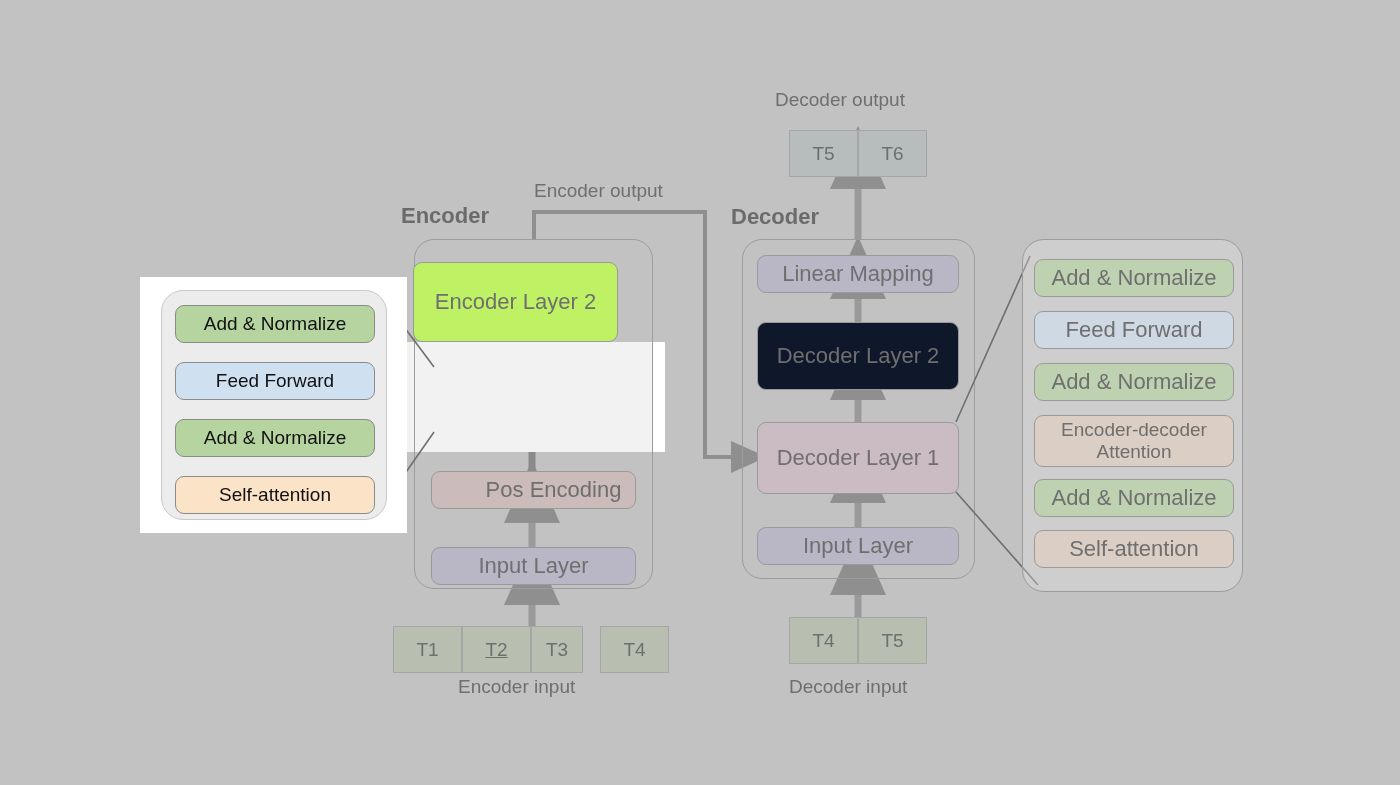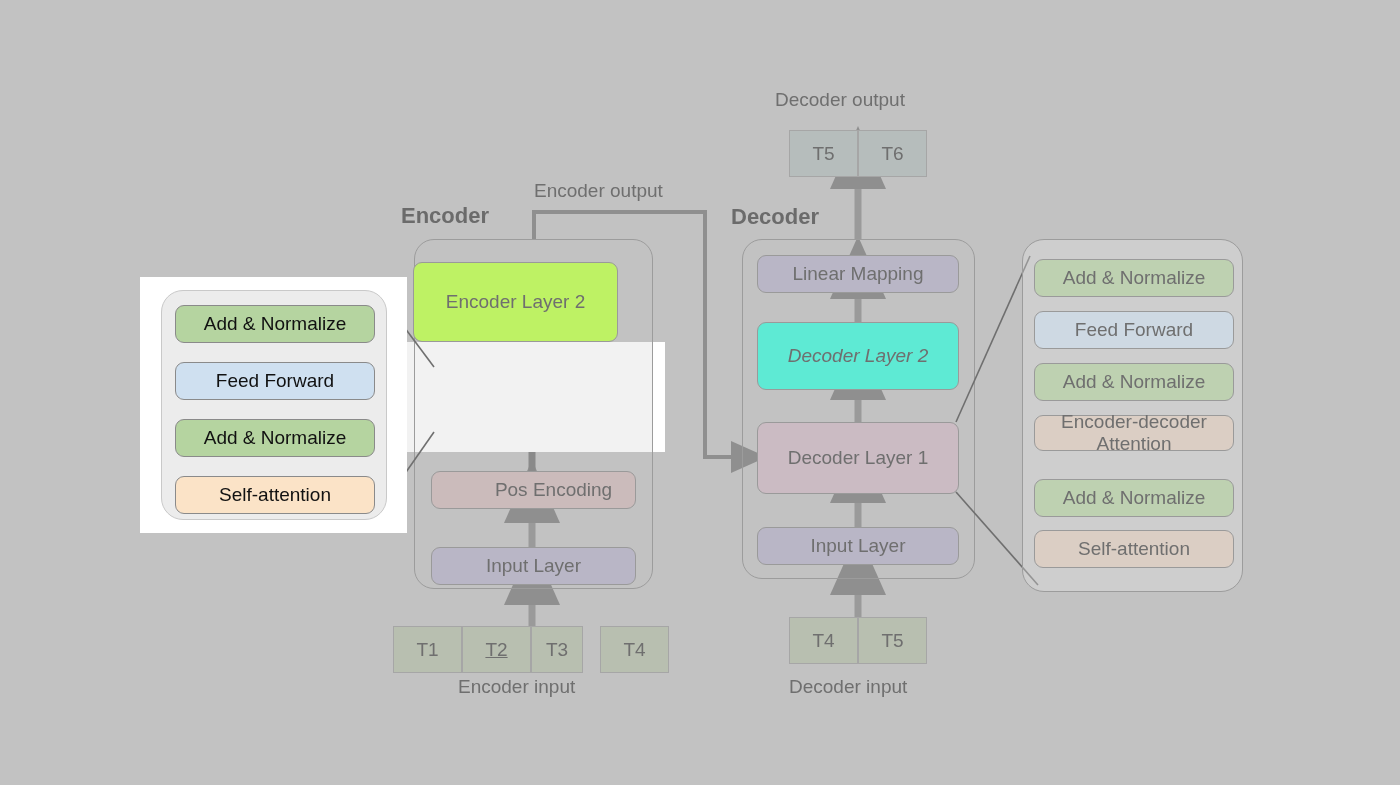--- a/index.html
+++ b/index.html
@@ -15,21 +15,21 @@
   .abs{position:absolute;box-sizing:border-box;}
 
   
   .blk{
     position:absolute;box-sizing:border-box;
     border:1px solid #9a9a9a;
     border-radius:9px;
     display:flex;align-items:center;justify-content:center;
     text-align:center;
     color:#6f6f6f;
-    font-size:19px;
+    font-size:22px;
     line-height:1.15;
     white-space:pre-line;
   }
   
   .tok{
     position:absolute;box-sizing:border-box;
     border:1px solid #a6a6a6;
     display:flex;align-items:center;justify-content:center;
     color:#6f6f6f;font-size:19px;
   }
@@ -161,21 +161,21 @@
   <div class="tok" style="left:600px;top:626px;width:69px;height:47px;background:#b8bfb0;">T4</div>
 
   <div class="caption" style="left:458px;top:676px;">Encoder input</div>
 
   <div class="stack-title" style="left:731px;top:204px;">Decoder</div>
 
   <div class="container-box" style="left:742px;top:239px;width:233px;height:340px;"></div>
 
   <div class="blk" style="left:757px;top:255px;width:202px;height:38px;background:#b9b6c6;">Linear Mapping</div>
 
-  <div class="blk" style="left:757px;top:322px;width:202px;height:68px;background:#5eead4;font-style:italic;">Decoder Layer 2</div>
+  <div class="blk" style="left:757px;top:322px;width:202px;height:68px;background:#0f172a;">Decoder Layer 2</div>
 
   <div class="blk" style="left:757px;top:422px;width:202px;height:72px;background:#cbbbc3;">Decoder Layer 1</div>
 
   <div class="blk" style="left:757px;top:527px;width:202px;height:38px;background:#b9b6c6;">Input Layer</div>
 
   <div class="tok" style="left:789px;top:130px;width:69px;height:47px;background:#b6bdbc;">T5</div>
   <div class="tok" style="left:858px;top:130px;width:69px;height:47px;background:#b6bdbc;">T6</div>
 
   <div class="caption" style="left:775px;top:89px;">Decoder output</div>
 
@@ -199,19 +199,19 @@
     <div class="blk" style="left:13px;top:14px;width:200px;height:38px;background:#b5d4a0;">Add &amp; Normalize</div>
     <div class="blk" style="left:13px;top:71px;width:200px;height:38px;background:#cfe0f0;">Feed Forward</div>
     <div class="blk" style="left:13px;top:128px;width:200px;height:38px;background:#b5d4a0;">Add &amp; Normalize</div>
     <div class="blk" style="left:13px;top:185px;width:200px;height:38px;background:#fbe3c7;">Self-attention</div>
   </div>
 
   <div id="decoder-detail-inner" style="left:1022px;top:239px;width:221px;height:353px;">
     <div class="blk" style="left:11px;top:19px;width:200px;height:38px;background:rgba(181,212,160,0.62);">Add &amp; Normalize</div>
     <div class="blk" style="left:11px;top:71px;width:200px;height:38px;background:rgba(207,224,240,0.62);">Feed Forward</div>
     <div class="blk" style="left:11px;top:123px;width:200px;height:38px;background:rgba(181,212,160,0.62);">Add &amp; Normalize</div>
-    <div class="blk" style="left:11px;top:175px;width:200px;height:36px;background:rgba(224,207,192,0.72);font-size:19px;">Encoder-decoder
+    <div class="blk" style="left:11px;top:175px;width:200px;height:52px;background:rgba(224,207,192,0.72);font-size:19px;">Encoder-decoder
 Attention</div>
     <div class="blk" style="left:11px;top:239px;width:200px;height:38px;background:rgba(181,212,160,0.62);">Add &amp; Normalize</div>
     <div class="blk" style="left:11px;top:290px;width:200px;height:38px;background:rgba(224,207,192,0.72);">Self-attention</div>
   </div>
 
 </div>
 
 </body></html>

